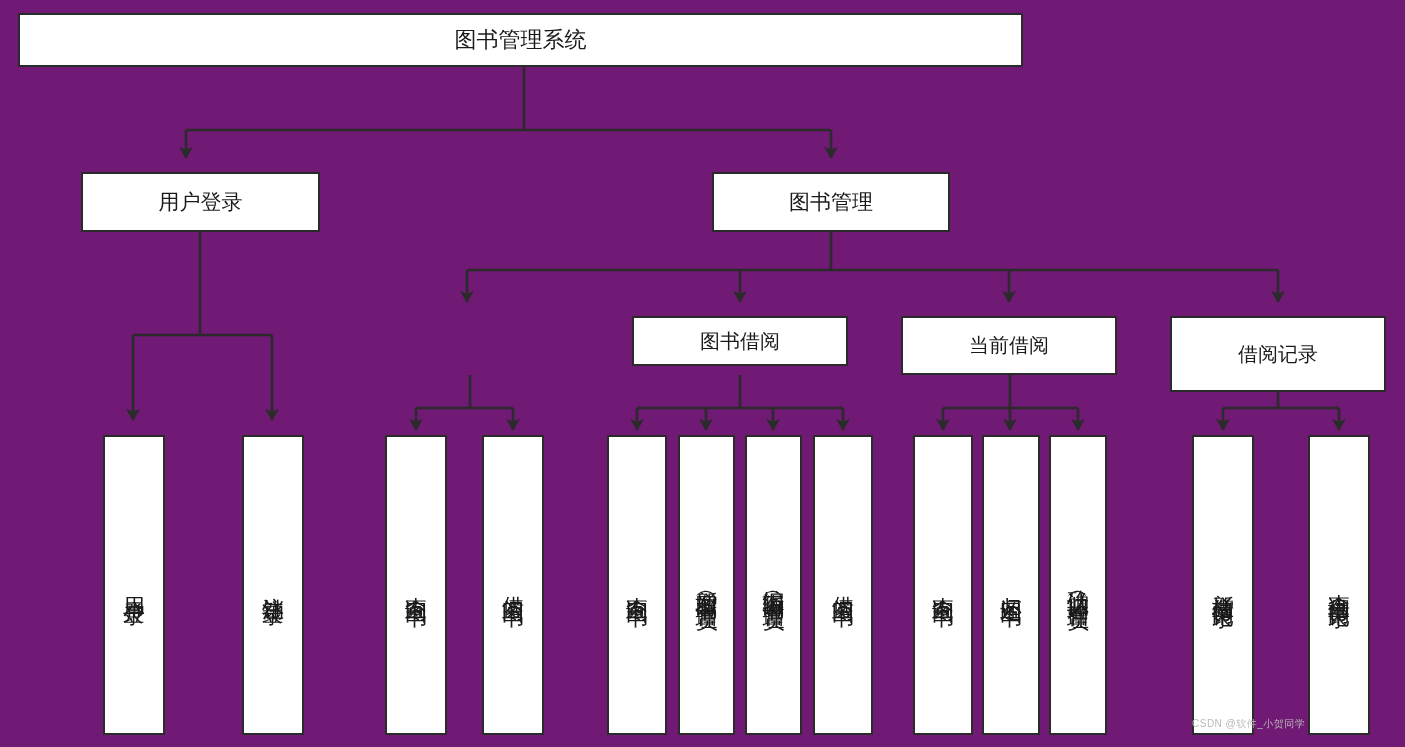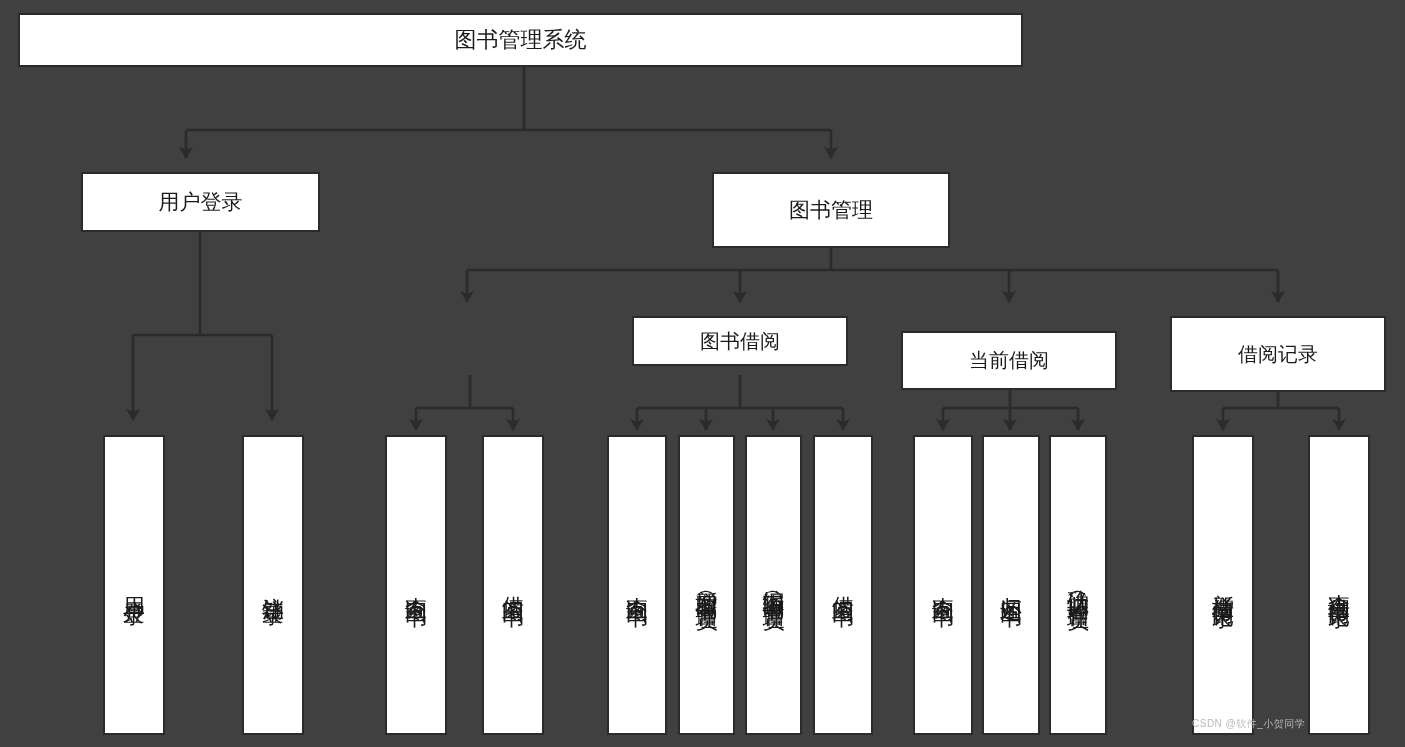--- a/index.html
+++ b/index.html
@@ -7,21 +7,21 @@
     padding: 0;
     background: #ffffff;
   }
   body {
     font-family: "Liberation Sans", "DejaVu Sans", sans-serif;
   }
   #canvas {
     position: relative;
     width: 1405px;
     height: 747px;
-    background: #404040;
+    background: #701a75;
     overflow: hidden;
   }
   svg#wires {
     position: absolute;
     left: 0;
     top: 0;
     width: 1405px;
     height: 747px;
     pointer-events: none;
   }
@@ -120,28 +120,28 @@
     </g>
   </svg>
 
   <div class="node node-root" style="left: 18px; top: 13px; width: 1005px; height: 54px; border-color: rgb(43, 43, 43);">
     <span class="lbl">图书管理系统</span>
   </div>
 
   <div class="node node-l2" style="left: 81px; top: 172px; width: 239px; height: 60px; border-color: rgb(43, 43, 43);">
     <span class="lbl">用户登录</span>
   </div>
-  <div class="node node-l2" style="left: 712px; top: 172px; width: 238px; height: 76px; border-color: rgb(43, 43, 43);">
+  <div class="node node-l2" style="left: 712px; top: 172px; width: 238px; height: 60px; border-color: rgb(43, 43, 43);">
     <span class="lbl">图书管理</span>
   </div>
 
   <div class="node node-l3" style="left: 632px; top: 316px; width: 216px; height: 50px; border-color: rgb(43, 43, 43);">
     <span class="lbl">图书借阅</span>
   </div>
-  <div class="node node-l3" style="left: 901px; top: 316px; width: 216px; height: 59px; border-color: rgb(43, 43, 43); margin-top: 15px;">
+  <div class="node node-l3" style="left: 901px; top: 316px; width: 216px; height: 59px; border-color: rgb(43, 43, 43);">
     <span class="lbl">当前借阅</span>
   </div>
   <div class="node node-l3" style="left: 1170px; top: 316px; width: 216px; height: 76px; border-color: rgb(43, 43, 43);">
     <span class="lbl">借阅记录</span>
   </div>
 
   <div class="node node-leaf" style="left: 103px; top: 435px; width: 62px; height: 300px; border-color: rgb(43, 43, 43);">
     <span class="lbl">用户登录</span>
   </div>
   <div class="node node-leaf" style="left: 242px; top: 435px; width: 62px; height: 300px; border-color: rgb(43, 43, 43);">

